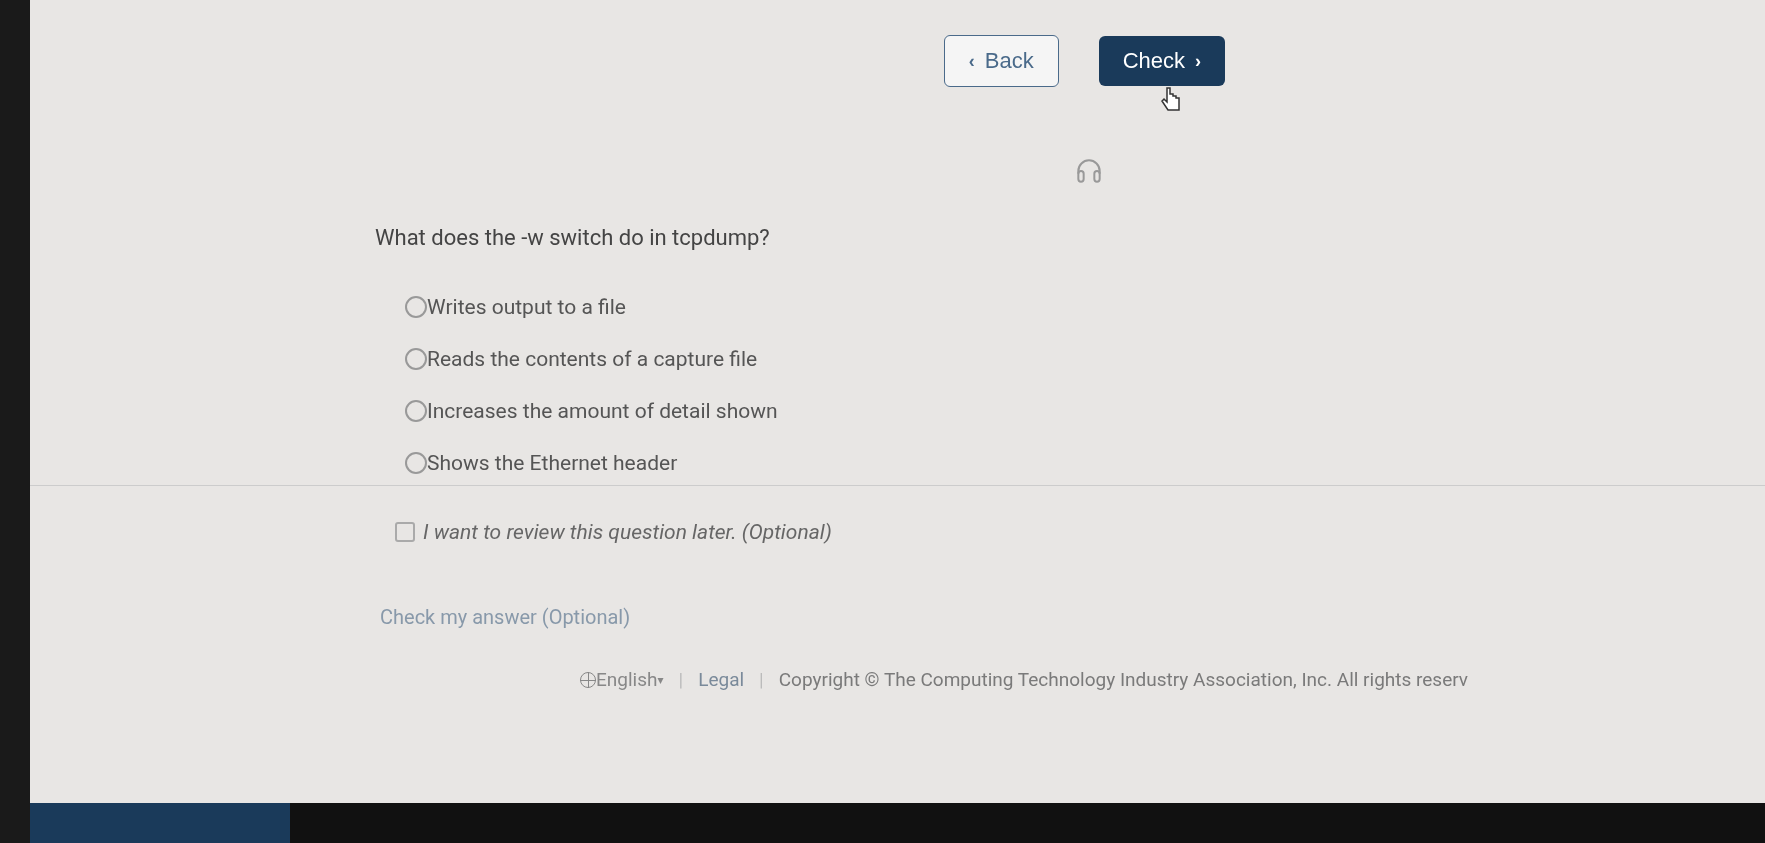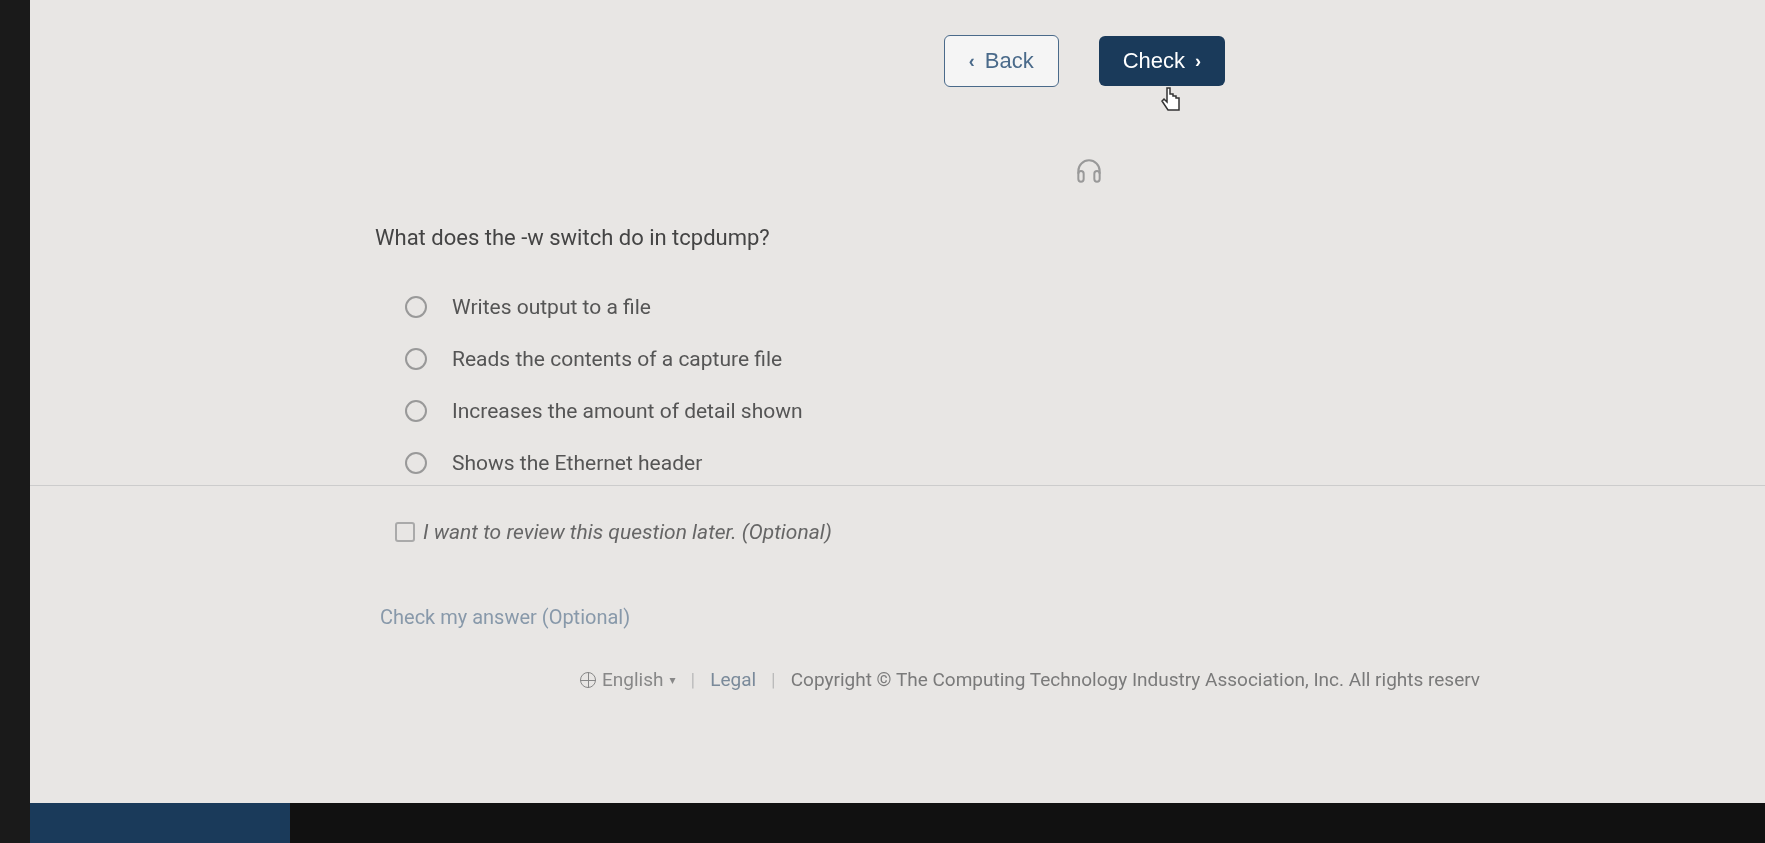--- a/index.html
+++ b/index.html
@@ -81,21 +81,20 @@
       font-size: 22px;
       color: #444;
       margin-bottom: 45px;
     }
     .options {
       padding-left: 30px;
     }
     .option {
       display: flex;
       align-items: center;
-      gap: 25px;
       margin-bottom: 28px;
       cursor: pointer;
     }
     .radio-circle {
       width: 22px;
       height: 22px;
       border: 2px solid #999;
       border-radius: 50%;
       flex-shrink: 0;
     }
@@ -146,21 +145,21 @@
       top: 668px;
       display: flex;
       align-items: center;
       gap: 15px;
       font-size: 19px;
       color: #888;
     }
     .footer-lang {
       display: inline-flex;
       align-items: center;
-      gap: 6px;
+      gap: 0;
       cursor: pointer;
     }
     .globe-icon {
       width: 16px;
       height: 16px;
       border: 1.5px solid #888;
       border-radius: 50%;
       position: relative;
       display: inline-block;
     }

